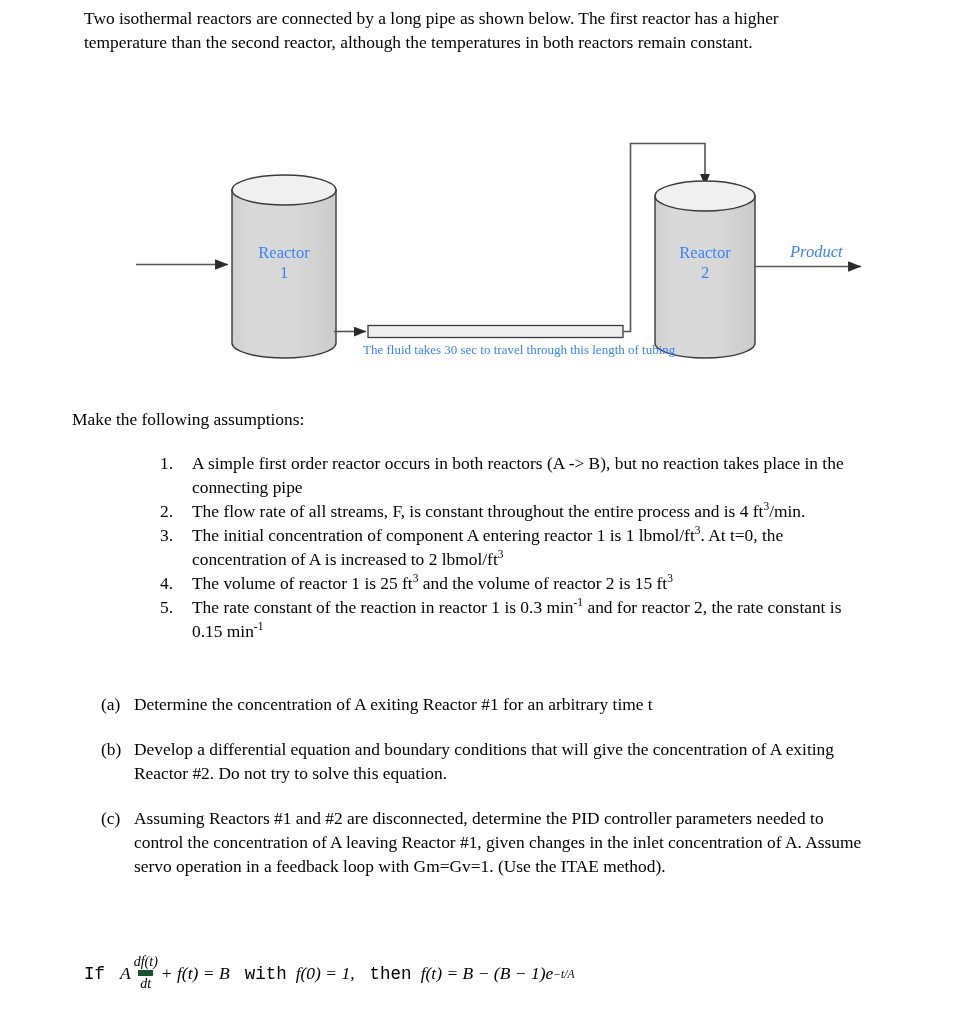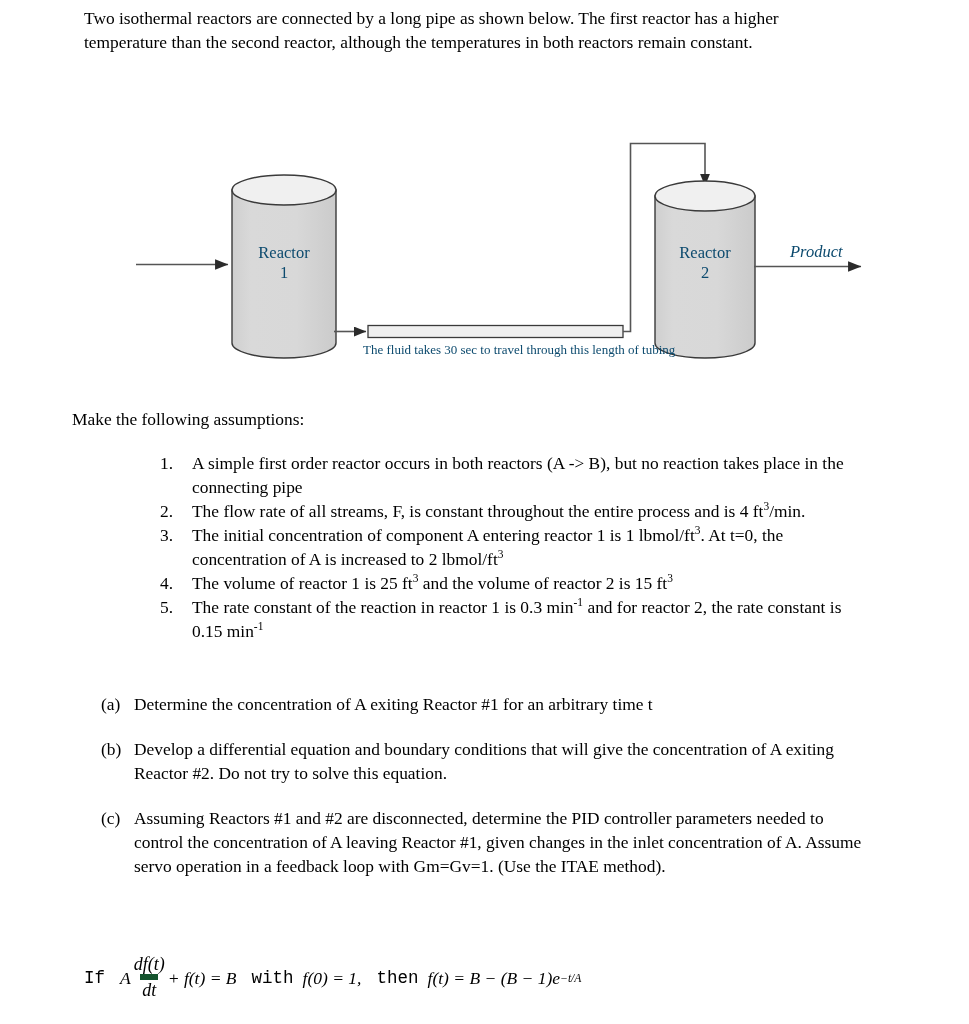--- a/index.html
+++ b/index.html
@@ -98,21 +98,21 @@
     font-style: normal;
   }
   .mi { font-style: italic; }
   .gapS { display: inline-block; width: 9px; }
   .gapM { display: inline-block; width: 15px; }
   .frac {
     display: inline-flex;
     flex-direction: column;
     align-items: center;
     vertical-align: middle;
-    font-size: 18px;
+    font-size: 14px;
     line-height: 1.12;
     margin: 0 1px;
     position: relative;
     top: -1px;
   }
   .frac .fnum { padding: 0 2px 0px 2px; font-style: italic; }
   .frac .fden { padding: 0px 2px 0 2px; font-style: italic; border-top: 6px solid #14532d; }
   sup.sm { font-size: 0.66em; vertical-align: super; line-height: 0; }
 
   
@@ -120,21 +120,21 @@
     position: absolute;
     left: 0;
     top: 0;
     width: 969px;
     height: 1024px;
     pointer-events: none;
   }
   .dlabel {
     position: absolute;
     font-family: "Liberation Serif", "DejaVu Serif", serif;
-    color: #0c4a6e;
+    color: #3b82f6;
     text-align: center;
     white-space: nowrap;
   }
   .reactor-label {
     font-size: 16.5px;
     line-height: 20px;
   }
   .tube-caption {
     font-size: 13px;
     line-height: 14px;

